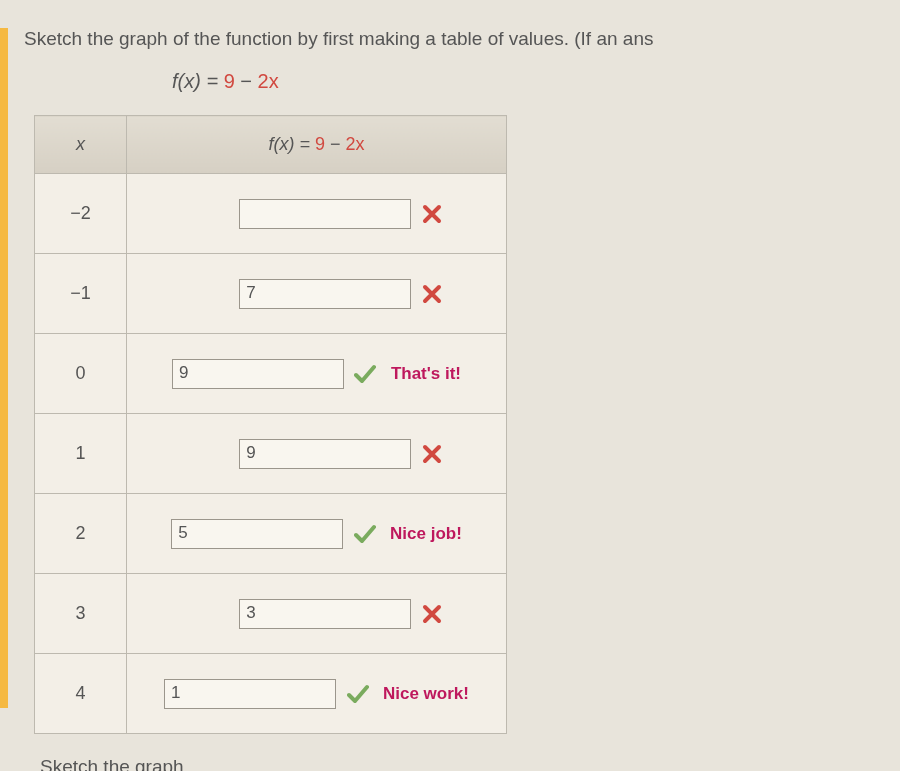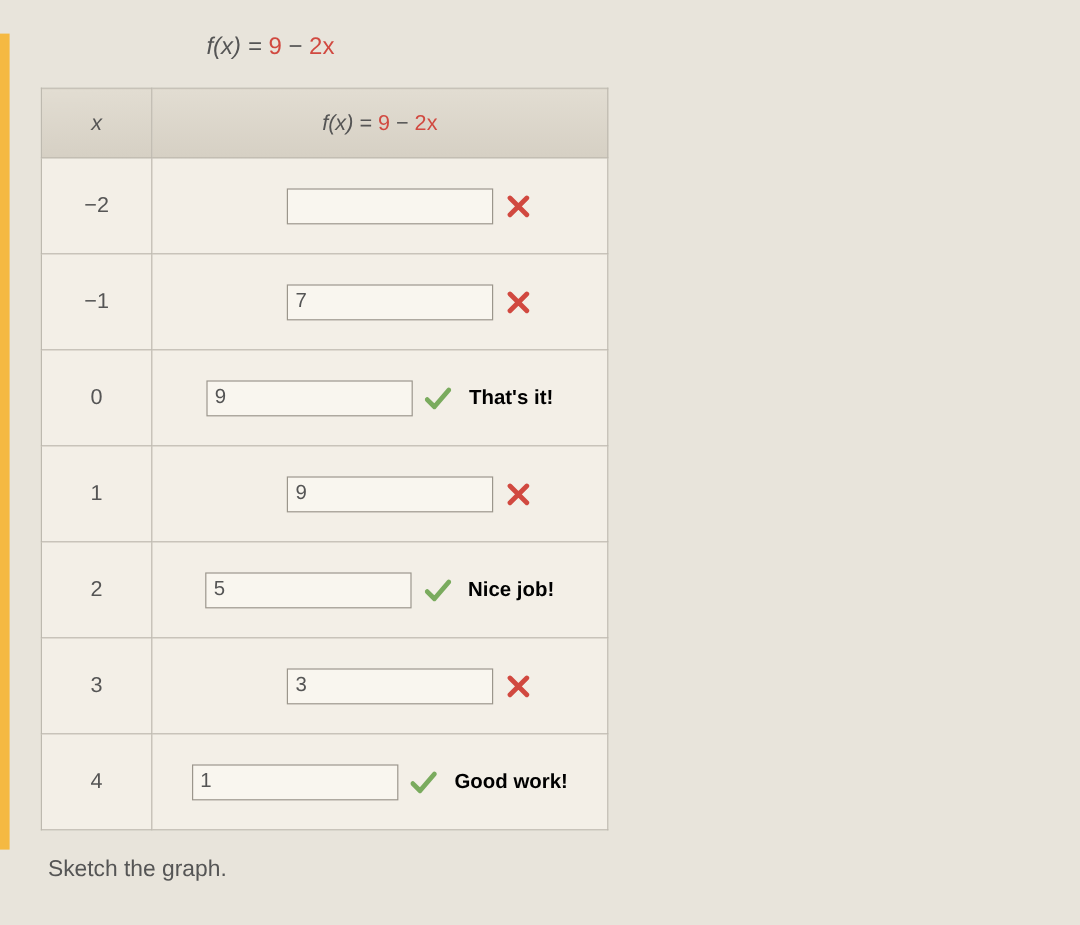--- a/index.html
+++ b/index.html
@@ -84,35 +84,36 @@
     vertical-align: middle;
     margin-left: 6px;
   }
   .mark svg { display: block; }
   .feedback {
     display: inline-block;
     vertical-align: middle;
     margin-left: 10px;
     font-size: 17px;
     font-weight: bold;
-    color: #000000;
+    color: #be185d;
   }
   .footer-text {
     margin: 22px 0 0 16px;
     font-size: 19px;
     color: #555;
   }
 </style>
 </head>
 <body>
 
 <div class="orange-bar"></div>
 
 <div class="content">
 
+  <div class="instruction">Sketch the graph of the function by first making a table of values. (If an ans</div>
 
   <div class="formula">
     <span>f(x) = </span><span class="coef">9</span><span class="minus"> − </span><span class="coef">2x</span>
   </div>
 
   <table class="values">
     <thead>
       <tr>
         <th class="xcol">x</th>
         <th class="fxcol">
@@ -198,21 +199,21 @@
 
       <tr>
         <td class="xv">4</td>
         <td class="fx">
           <span class="answer">1</span>
           <span class="mark">
             <svg width="22" height="20" viewBox="0 0 22 20">
                 <path d="M2 11 L8 17 L20 3" stroke="#7aab5e" stroke-width="4" fill="none" stroke-linecap="round" stroke-linejoin="round"></path>
               </svg>
           </span>
-          <span class="feedback">Good work!</span>
+          <span class="feedback">Nice work!</span>
         </td>
       </tr>
     </tbody>
   </table>
 
   <div class="footer-text">Sketch the graph.</div>
 
 </div>
 
 </body></html>

